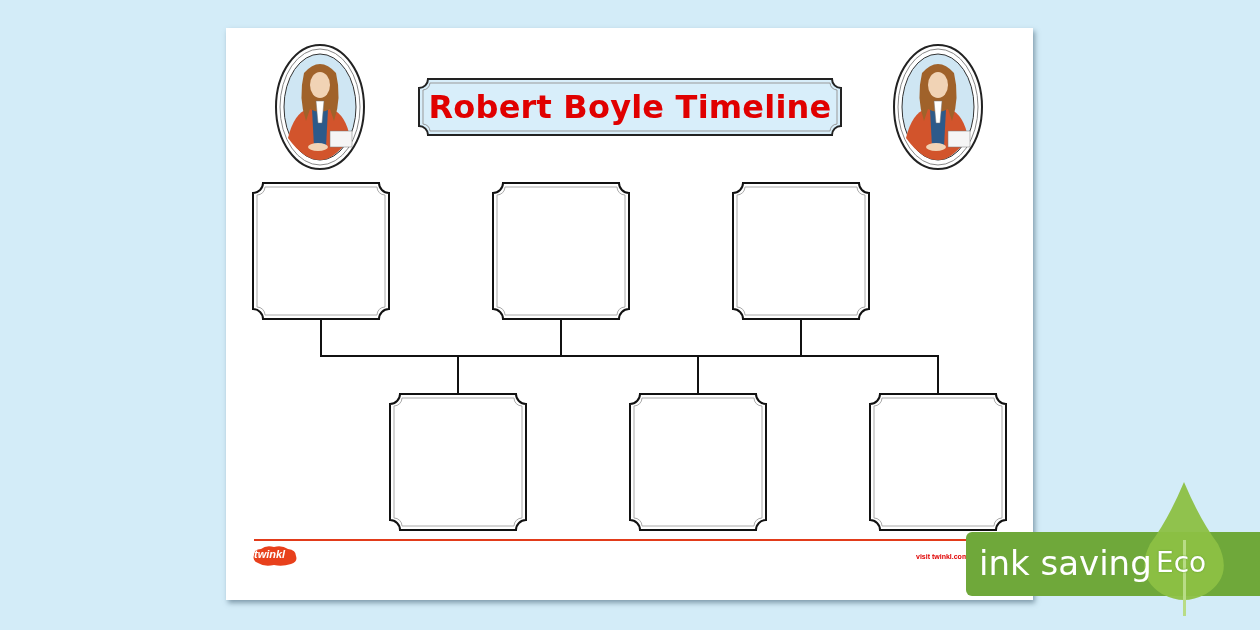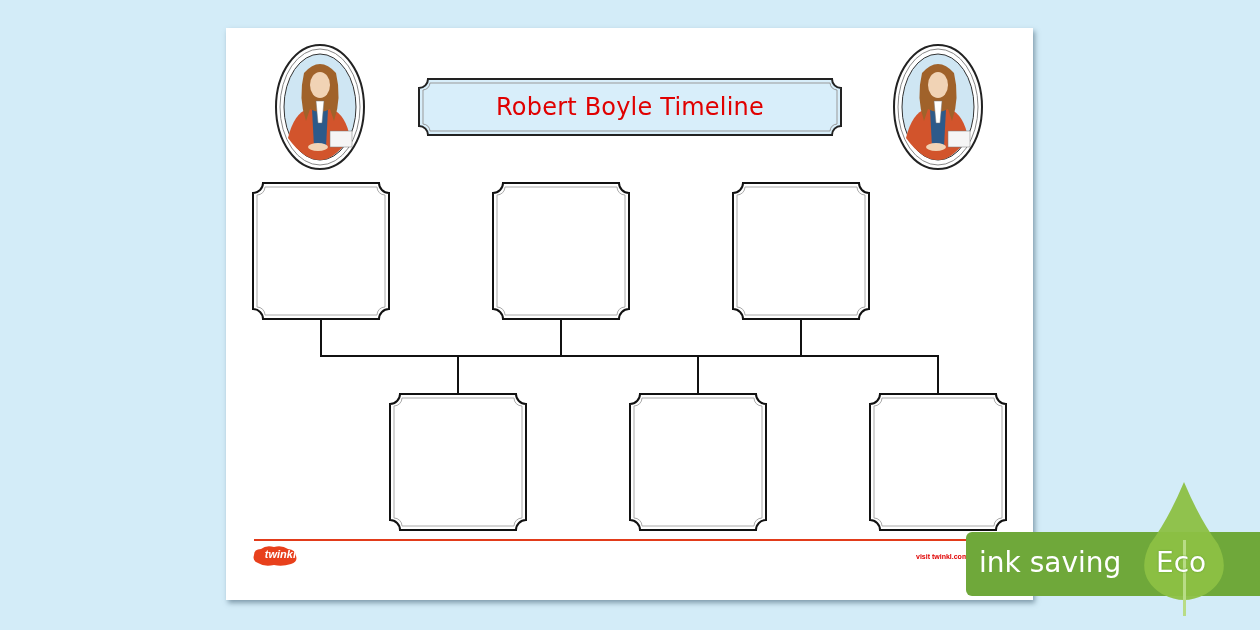--- a/index.html
+++ b/index.html
@@ -1,28 +1,28 @@
 <!DOCTYPE html>
 <html><head>
 <meta charset="utf-8">
 <style>
   html,body{margin:0;padding:0;}
   body{width:1260px;height:630px;background:#d3ecf8;position:relative;overflow:hidden;font-family:"Liberation Sans",sans-serif;}
   .page{position:absolute;left:226px;top:28px;width:807px;height:572px;background:#fff;box-shadow:2px 3px 5px rgba(60,90,110,.55);}
   .abs{position:absolute;}
   .title-frame{position:absolute;left:418px;top:78px;width:424px;height:58px;}
-  .title-text{position:absolute;left:418px;top:78px;width:424px;height:58px;display:flex;align-items:center;justify-content:center;color:#e00000;font-weight:normal;font-size:24px;font-family:"DejaVu Sans",sans-serif;letter-spacing:0.2px;}
+  .title-text{position:absolute;left:418px;top:78px;width:424px;height:58px;display:flex;align-items:center;justify-content:center;color:#e00000;font-weight:bold;font-size:32px;font-family:"DejaVu Sans",sans-serif;letter-spacing:0.2px;}
   .box{position:absolute;width:138px;height:138px;}
   .line{position:absolute;background:#111;}
   .footer-rule{position:absolute;left:254px;top:539px;width:752px;height:2px;background:#e23b1a;}
   .logo{position:absolute;left:252px;top:545px;width:46px;height:22px;}
-  .logo-text{position:absolute;left:254px;top:548px;width:42px;text-align:right;color:#fff;font-weight:bold;font-style:italic;font-size:11px;}
+  .logo-text{position:absolute;left:254px;top:548px;width:42px;text-align:left;color:#fff;font-weight:bold;font-style:italic;font-size:11px;}
   .visit{position:absolute;left:916px;top:553px;color:#e00000;font-weight:bold;font-size:7px;white-space:nowrap;width:52px;overflow:hidden;}
   .eco-bar{position:absolute;left:966px;top:532px;width:294px;height:64px;background:#6fa83a;border-radius:6px 0 0 6px;}
-  .eco-label{position:absolute;left:979px;top:538px;color:#fff;font-size:28px;font-family:"DejaVu Sans",sans-serif;line-height:50px;}
+  .eco-label{position:absolute;left:979px;top:538px;color:#fff;font-size:34px;font-family:"DejaVu Sans",sans-serif;line-height:50px;}
   .eco-word{position:absolute;left:1156px;top:541px;color:#fff;font-size:28px;font-weight:normal;font-family:"DejaVu Sans",sans-serif;line-height:44px;text-shadow:0 0 2px #5d9a2a;}
   .portrait{position:absolute;width:92px;height:128px;}
 </style>
 </head>
 <body>
 
 <div class="page"></div>
 
 <svg class="title-frame" viewBox="0 0 424 58" width="424" height="58">
   <path d="M10,1 H414 A9,9 0 0 0 423,10 V48 A9,9 0 0 0 414,57 H10 A9,9 0 0 0 1,48 V10 A9,9 0 0 0 10,1 Z" fill="#d8eefa" stroke="#222" stroke-width="2"></path>

